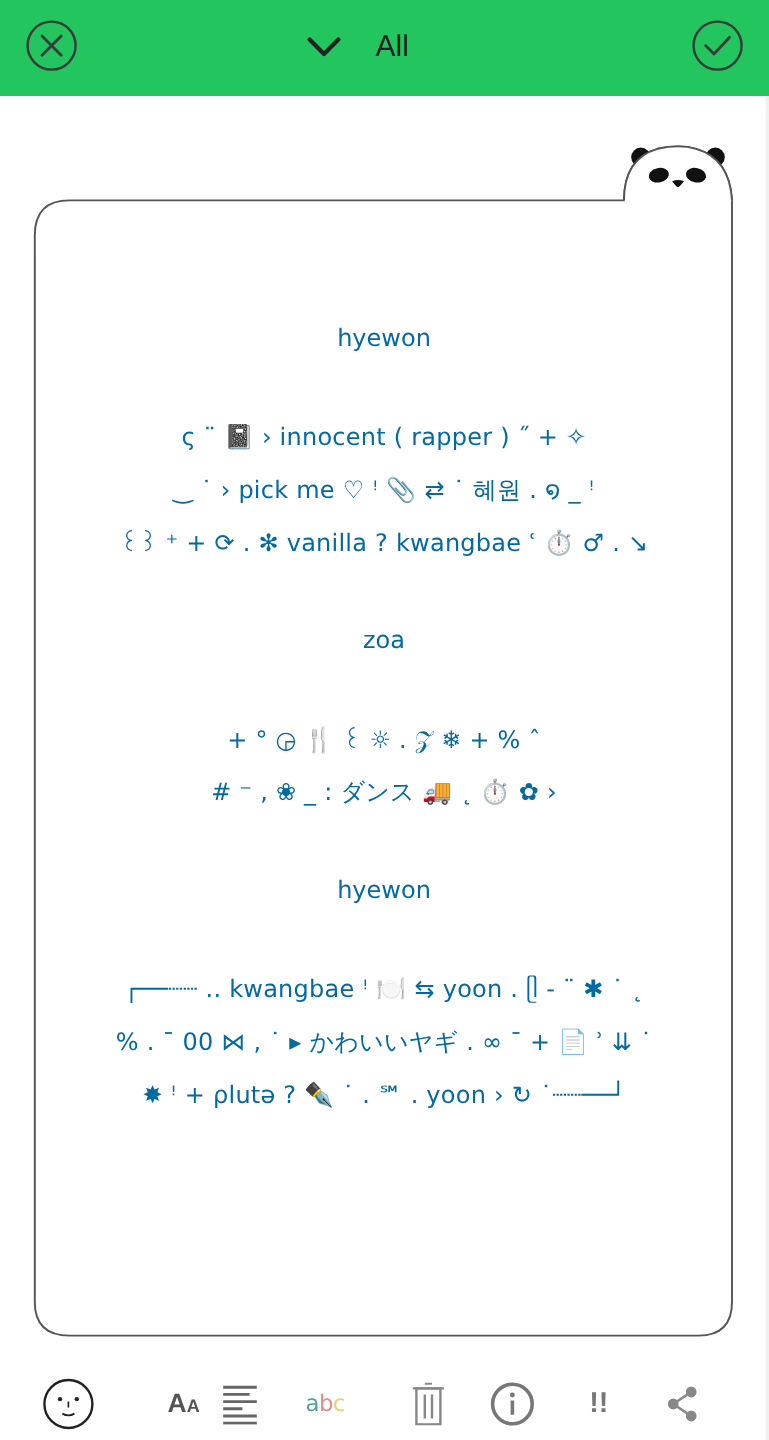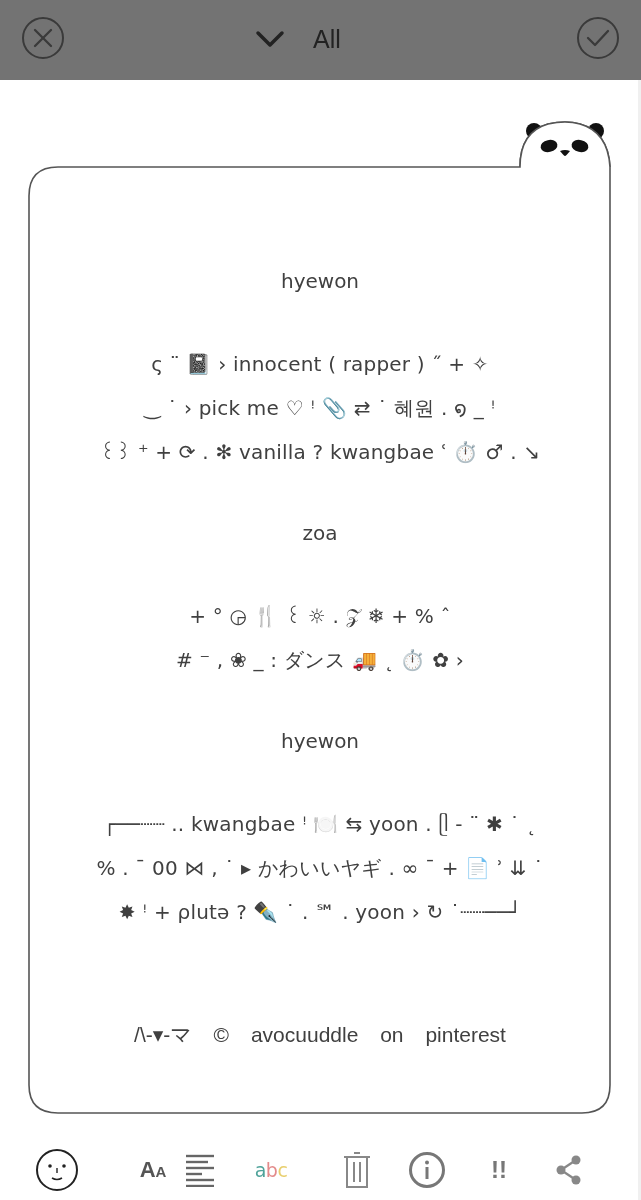--- a/index.html
+++ b/index.html
@@ -1,21 +1,21 @@
 <!DOCTYPE html>
 <html><head>
   <meta charset="utf-8">
   <style>
     * { margin: 0; padding: 0; box-sizing: border-box; }
     html, body { width: 641px; height: 1200px; overflow: hidden; background: #ffffff; }
     body { font-family: "DejaVu Sans", "Liberation Sans", sans-serif; color: #1a1a1a; position: relative; }
 
     .topbar {
       position: absolute; left: 0; top: 0; width: 641px; height: 80px;
-      background: #737373;
+      background: #22c55e;
     }
     .topbar .circle-btn {
       position: absolute; top: 17px; width: 42px; height: 42px;
       border: 2.5px solid #3a3a3a; border-radius: 50%;
       display: flex; align-items: center; justify-content: center;
       cursor: pointer;
     }
     .topbar .close-btn { left: 22px; }
     .topbar .check-btn { left: 577px; }
     .topbar .center {
@@ -26,21 +26,21 @@
 
     .page { position: absolute; left: 0; top: 80px; width: 641px; height: 1120px; background: #fff; }
     .page .edge { position: absolute; right: 0; top: 0; width: 3px; height: 1120px; background: #f0f0f0; }
 
     .card-svg { position: absolute; left: 0; top: 0; }
 
     .note {
       position: absolute; left: 30px; top: 190px; width: 580px;
       text-align: center;
       font-family: "DejaVu Sans", sans-serif;
-      color: #404040;
+      color: #0369a1;
     }
     .heading { font-size: 20px; height: 30px; line-height: 30px; }
     .line { font-size: 20px; white-space: nowrap; height: 44px; line-height: 44px; letter-spacing: 0.2px; }
 
     .credit {
       font-family: "Liberation Sans", sans-serif; font-size: 21px; word-spacing: 16px;
       height: 30px; line-height: 30px;
     }
 
     .bottombar {
@@ -107,27 +107,20 @@
   <div class="line"># ⁻ , ❀ _ : ダンス 🚚 ˛ ⏱️ ✿ ›</div>
 
   <div style="height:44px"></div>
   <div class="heading">hyewon</div>
   <div style="height:46px"></div>
   <div class="line">┌──┈┈ .. kwangbae ꜝ 🍽️ ⇆ yoon . ᥫ - ¨ ✱ ˙ ˛</div>
   <div class="line">% . ¯ 00 ⋈ , ˙ ▸ かわいいヤギ . ∞ ¯ + 📄 ʾ ⇊ ˙</div>
   <div class="line">✸ ꜝ + ρlutə ? ✒️ ˙ . ℠ . yoon › ↻ ˙┈┈──┘</div>
 
   <div style="height:86px"></div>
-  <div class="credit">
-    <span>/\-▾-マ</span>
-    <span>©</span>
-    <span>avocuuddle</span>
-    <span>on</span>
-    <span>pinterest</span>
-  </div>
 </div>
 
 <div class="bottombar">
   <div class="tool" style="left:35px;width:44px;">
     <svg width="44" height="44" viewBox="0 0 44 44">
       <circle cx="22" cy="22" r="20" fill="none" stroke="#222" stroke-width="2"></circle>
       <circle cx="15" cy="18" r="1.8" fill="#222"></circle>
       <circle cx="29" cy="18" r="1.8" fill="#222"></circle>
       <line x1="22" y1="20" x2="22" y2="25" stroke="#222" stroke-width="1.4"></line>
       <path d="M 17 30 Q 22 33 27 30" fill="none" stroke="#222" stroke-width="1.6"></path>

